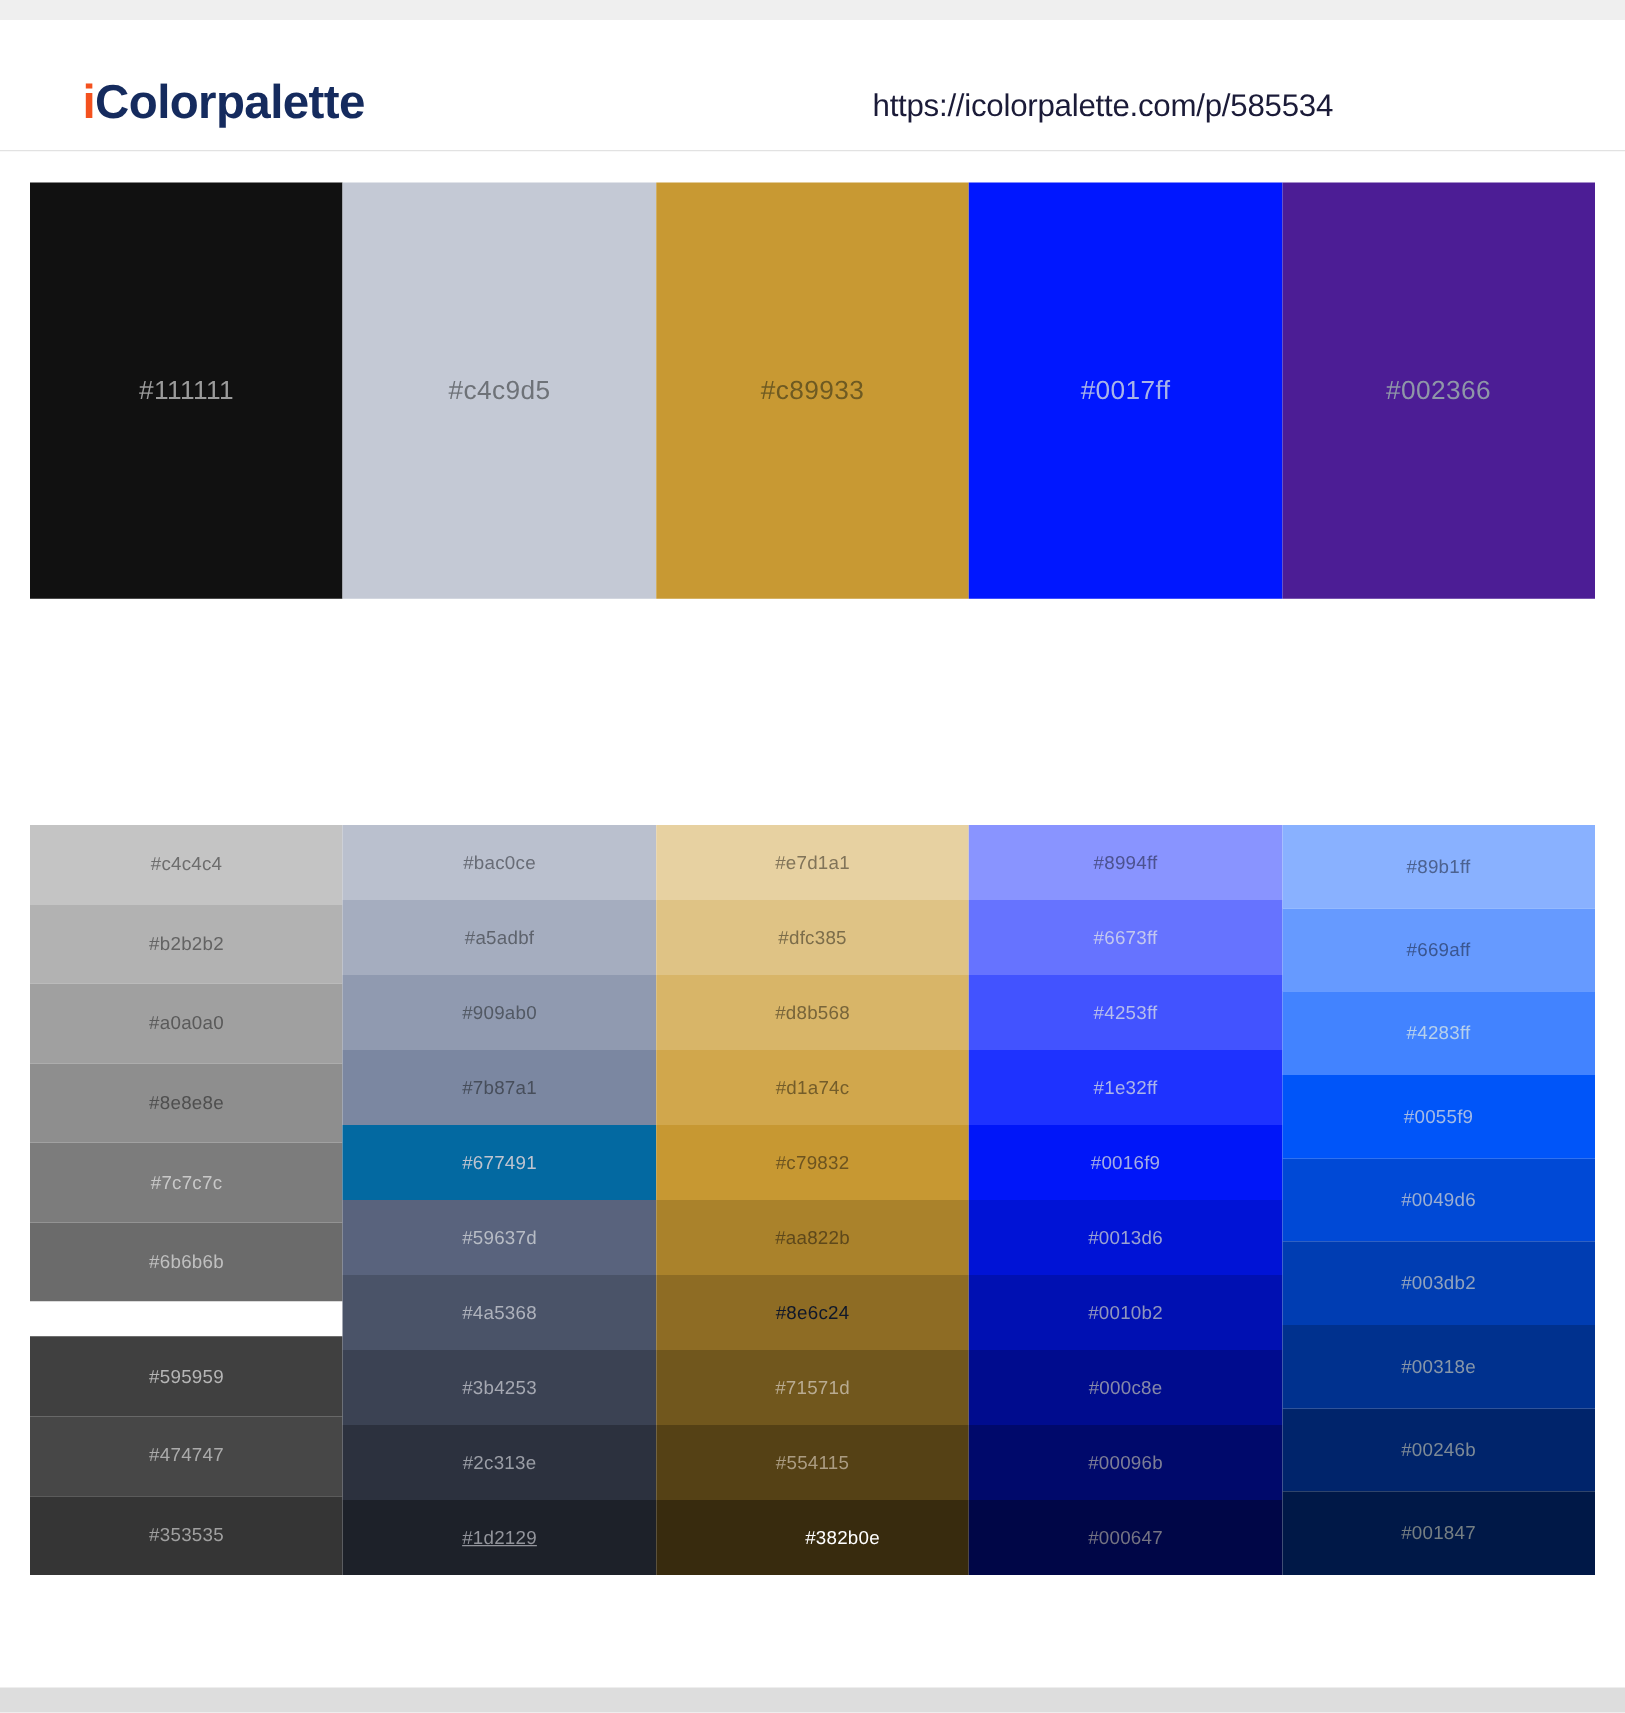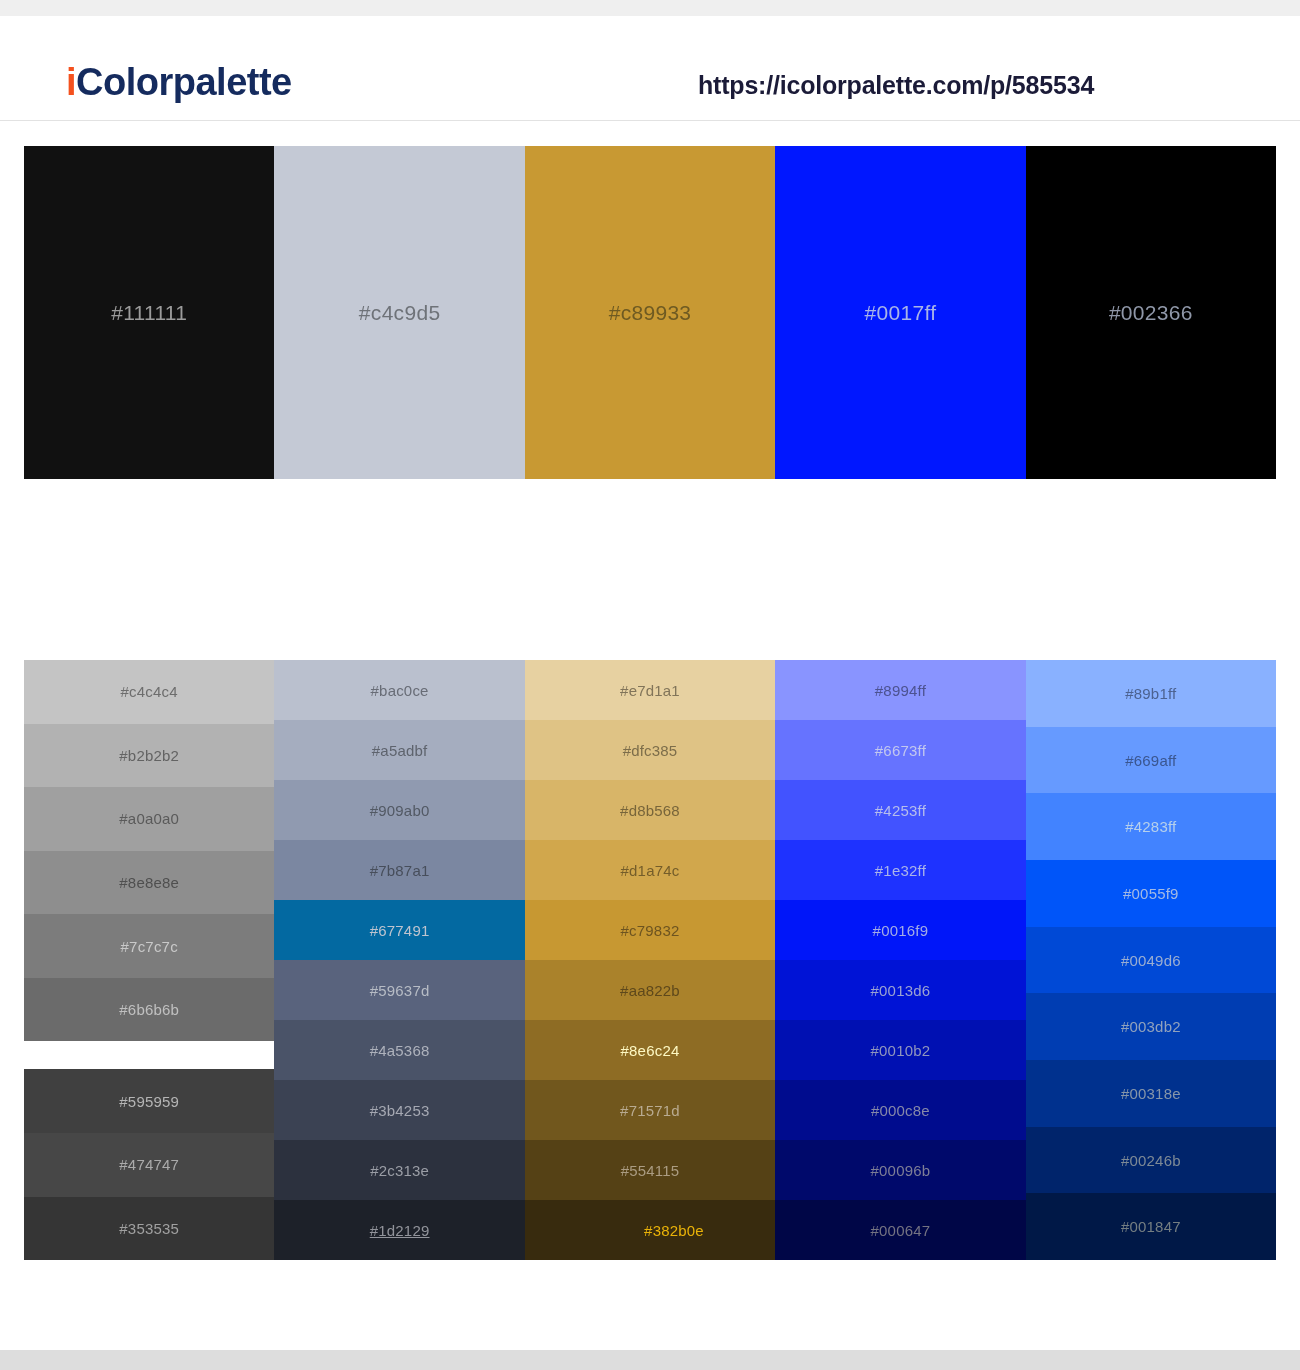--- a/index.html
+++ b/index.html
@@ -40,21 +40,20 @@
   .logo .logo-rest { color: #152b5e; }
 
   .page-url {
     position: absolute;
     left: 698px;
     top: 55px;
     font-size: 25px;
     color: #1b1b38;
     letter-spacing: -0.2px;
     white-space: nowrap;
-    font-weight: bold;
   }
 
   .main-swatches {
     position: absolute;
     left: 24px;
     top: 146px;
     width: 1252px;
     height: 333px;
     display: flex;
   }
@@ -120,21 +119,21 @@
     </div>
     <div class="main-swatch" style="background: rgb(196, 201, 213);">
       <span class="main-swatch-label" style="color: rgb(110, 114, 120);">#c4c9d5</span>
     </div>
     <div class="main-swatch" style="background: rgb(200, 153, 51);">
       <span class="main-swatch-label" style="color: rgb(110, 90, 34);">#c89933</span>
     </div>
     <div class="main-swatch" style="background: rgb(0, 23, 255);">
       <span class="main-swatch-label" style="color: rgb(168, 180, 232);">#0017ff</span>
     </div>
-    <div class="main-swatch" style="background: #000000;">
+    <div class="main-swatch" style="background: #4c1d95;">
       <span class="main-swatch-label" style="color: rgb(143, 151, 168);">#002366</span>
     </div>
   </div>
 
 <div class="shade-grid" id="shade-grid">
     <div class="shade-col">
       <div class="shade-cell" style="background: rgb(196, 196, 196);">
         <span class="shade-label" style="color: rgb(109, 109, 109);">#c4c4c4</span>
       </div>
       <div class="shade-cell" style="background: rgb(178, 178, 178);">
@@ -207,30 +206,30 @@
       <div class="shade-cell" style="background: rgb(209, 167, 76);">
         <span class="shade-label" style="color: rgb(116, 93, 42);">#d1a74c</span>
       </div>
       <div class="shade-cell" style="background: rgb(199, 152, 50);">
         <span class="shade-label" style="color: rgb(109, 84, 32);">#c79832</span>
       </div>
       <div class="shade-cell" style="background: rgb(170, 130, 43);">
         <span class="shade-label" style="color: rgb(94, 72, 27);">#aa822b</span>
       </div>
       <div class="shade-cell" style="background: rgb(142, 108, 36);">
-        <span class="shade-label" style="color: #fef9c3;">#8e6c24</span>
+        <span class="shade-label" style="color: #0f172a;">#8e6c24</span>
       </div>
       <div class="shade-cell" style="background: rgb(113, 87, 29);">
         <span class="shade-label" style="color: rgb(185, 171, 145);">#71571d</span>
       </div>
       <div class="shade-cell" style="background: rgb(85, 65, 21);">
         <span class="shade-label" style="color: rgb(171, 156, 130);">#554115</span>
       </div>
       <div class="shade-cell" style="background: rgb(56, 43, 14);">
-        <span class="shade-label" style="color: #eab308; margin-left: 48px;">#382b0e</span>
+        <span class="shade-label" style="color: #ffffff; margin-left: 48px;">#382b0e</span>
       </div>
     </div>
     <div class="shade-col">
       <div class="shade-cell" style="background: rgb(137, 148, 255);">
         <span class="shade-label" style="color: rgb(76, 82, 144);">#8994ff</span>
       </div>
       <div class="shade-cell" style="background: rgb(102, 115, 255);">
         <span class="shade-label" style="color: rgb(194, 199, 239);">#6673ff</span>
       </div>
       <div class="shade-cell" style="background: rgb(66, 83, 255);">

